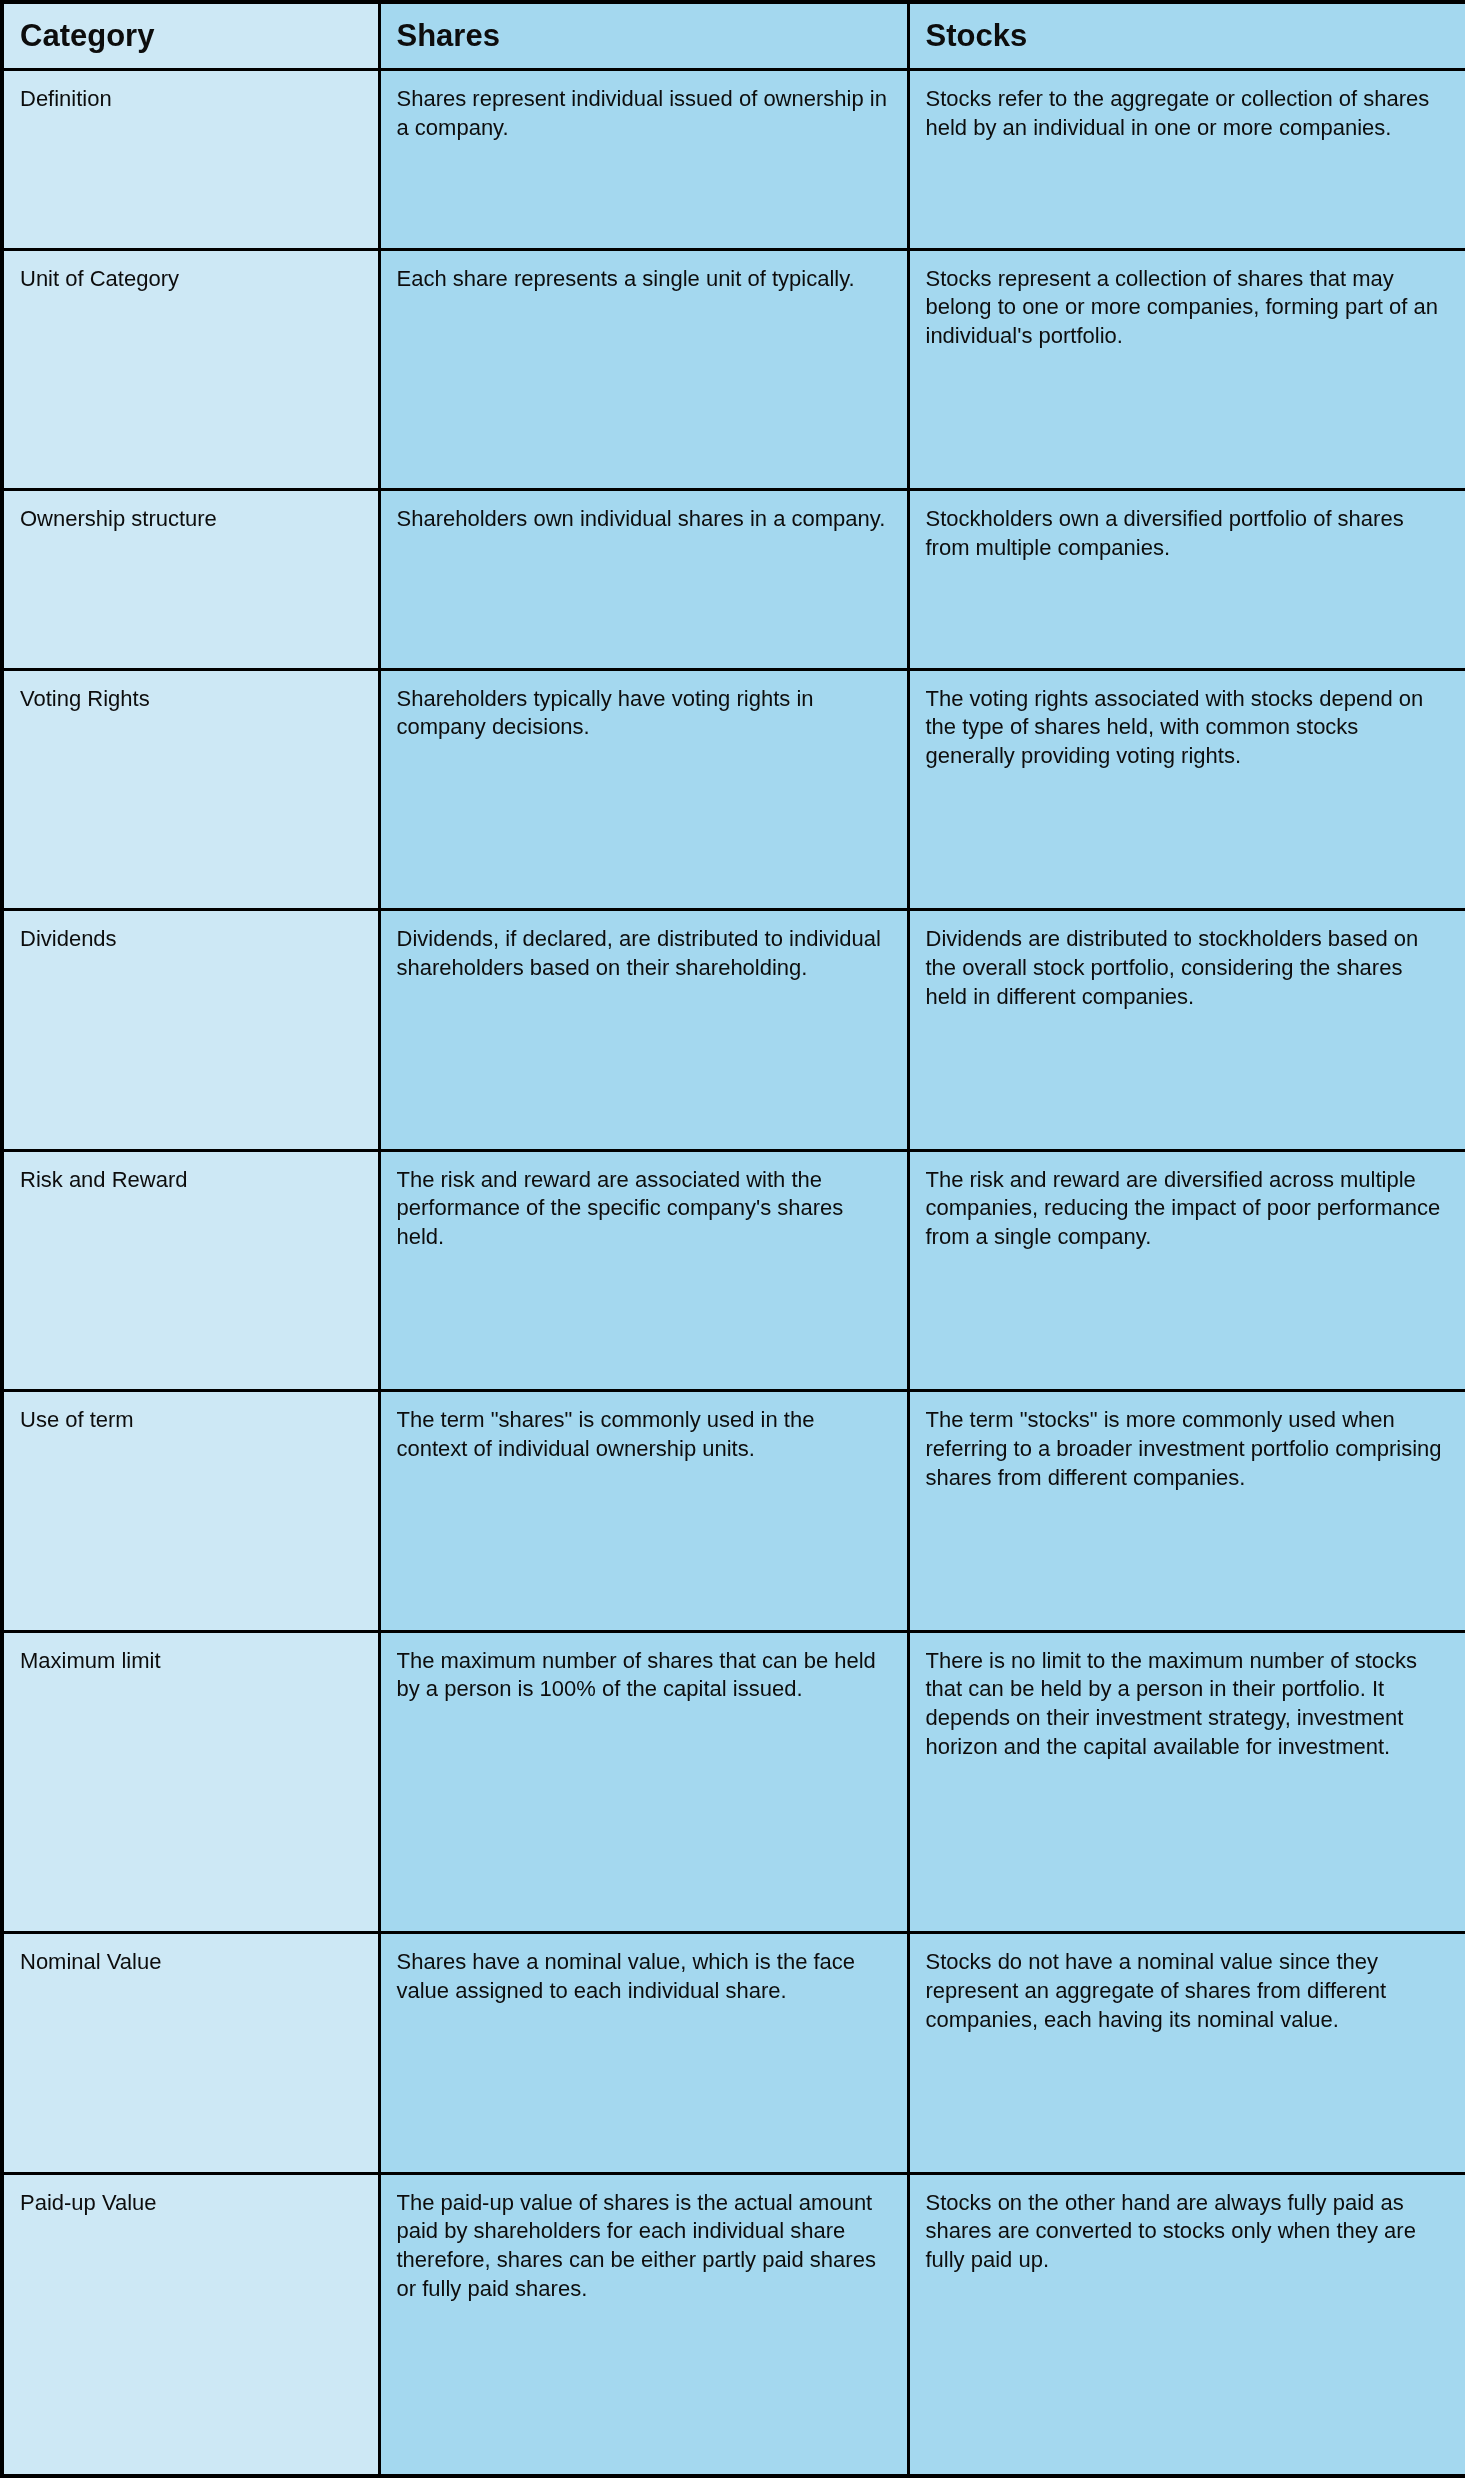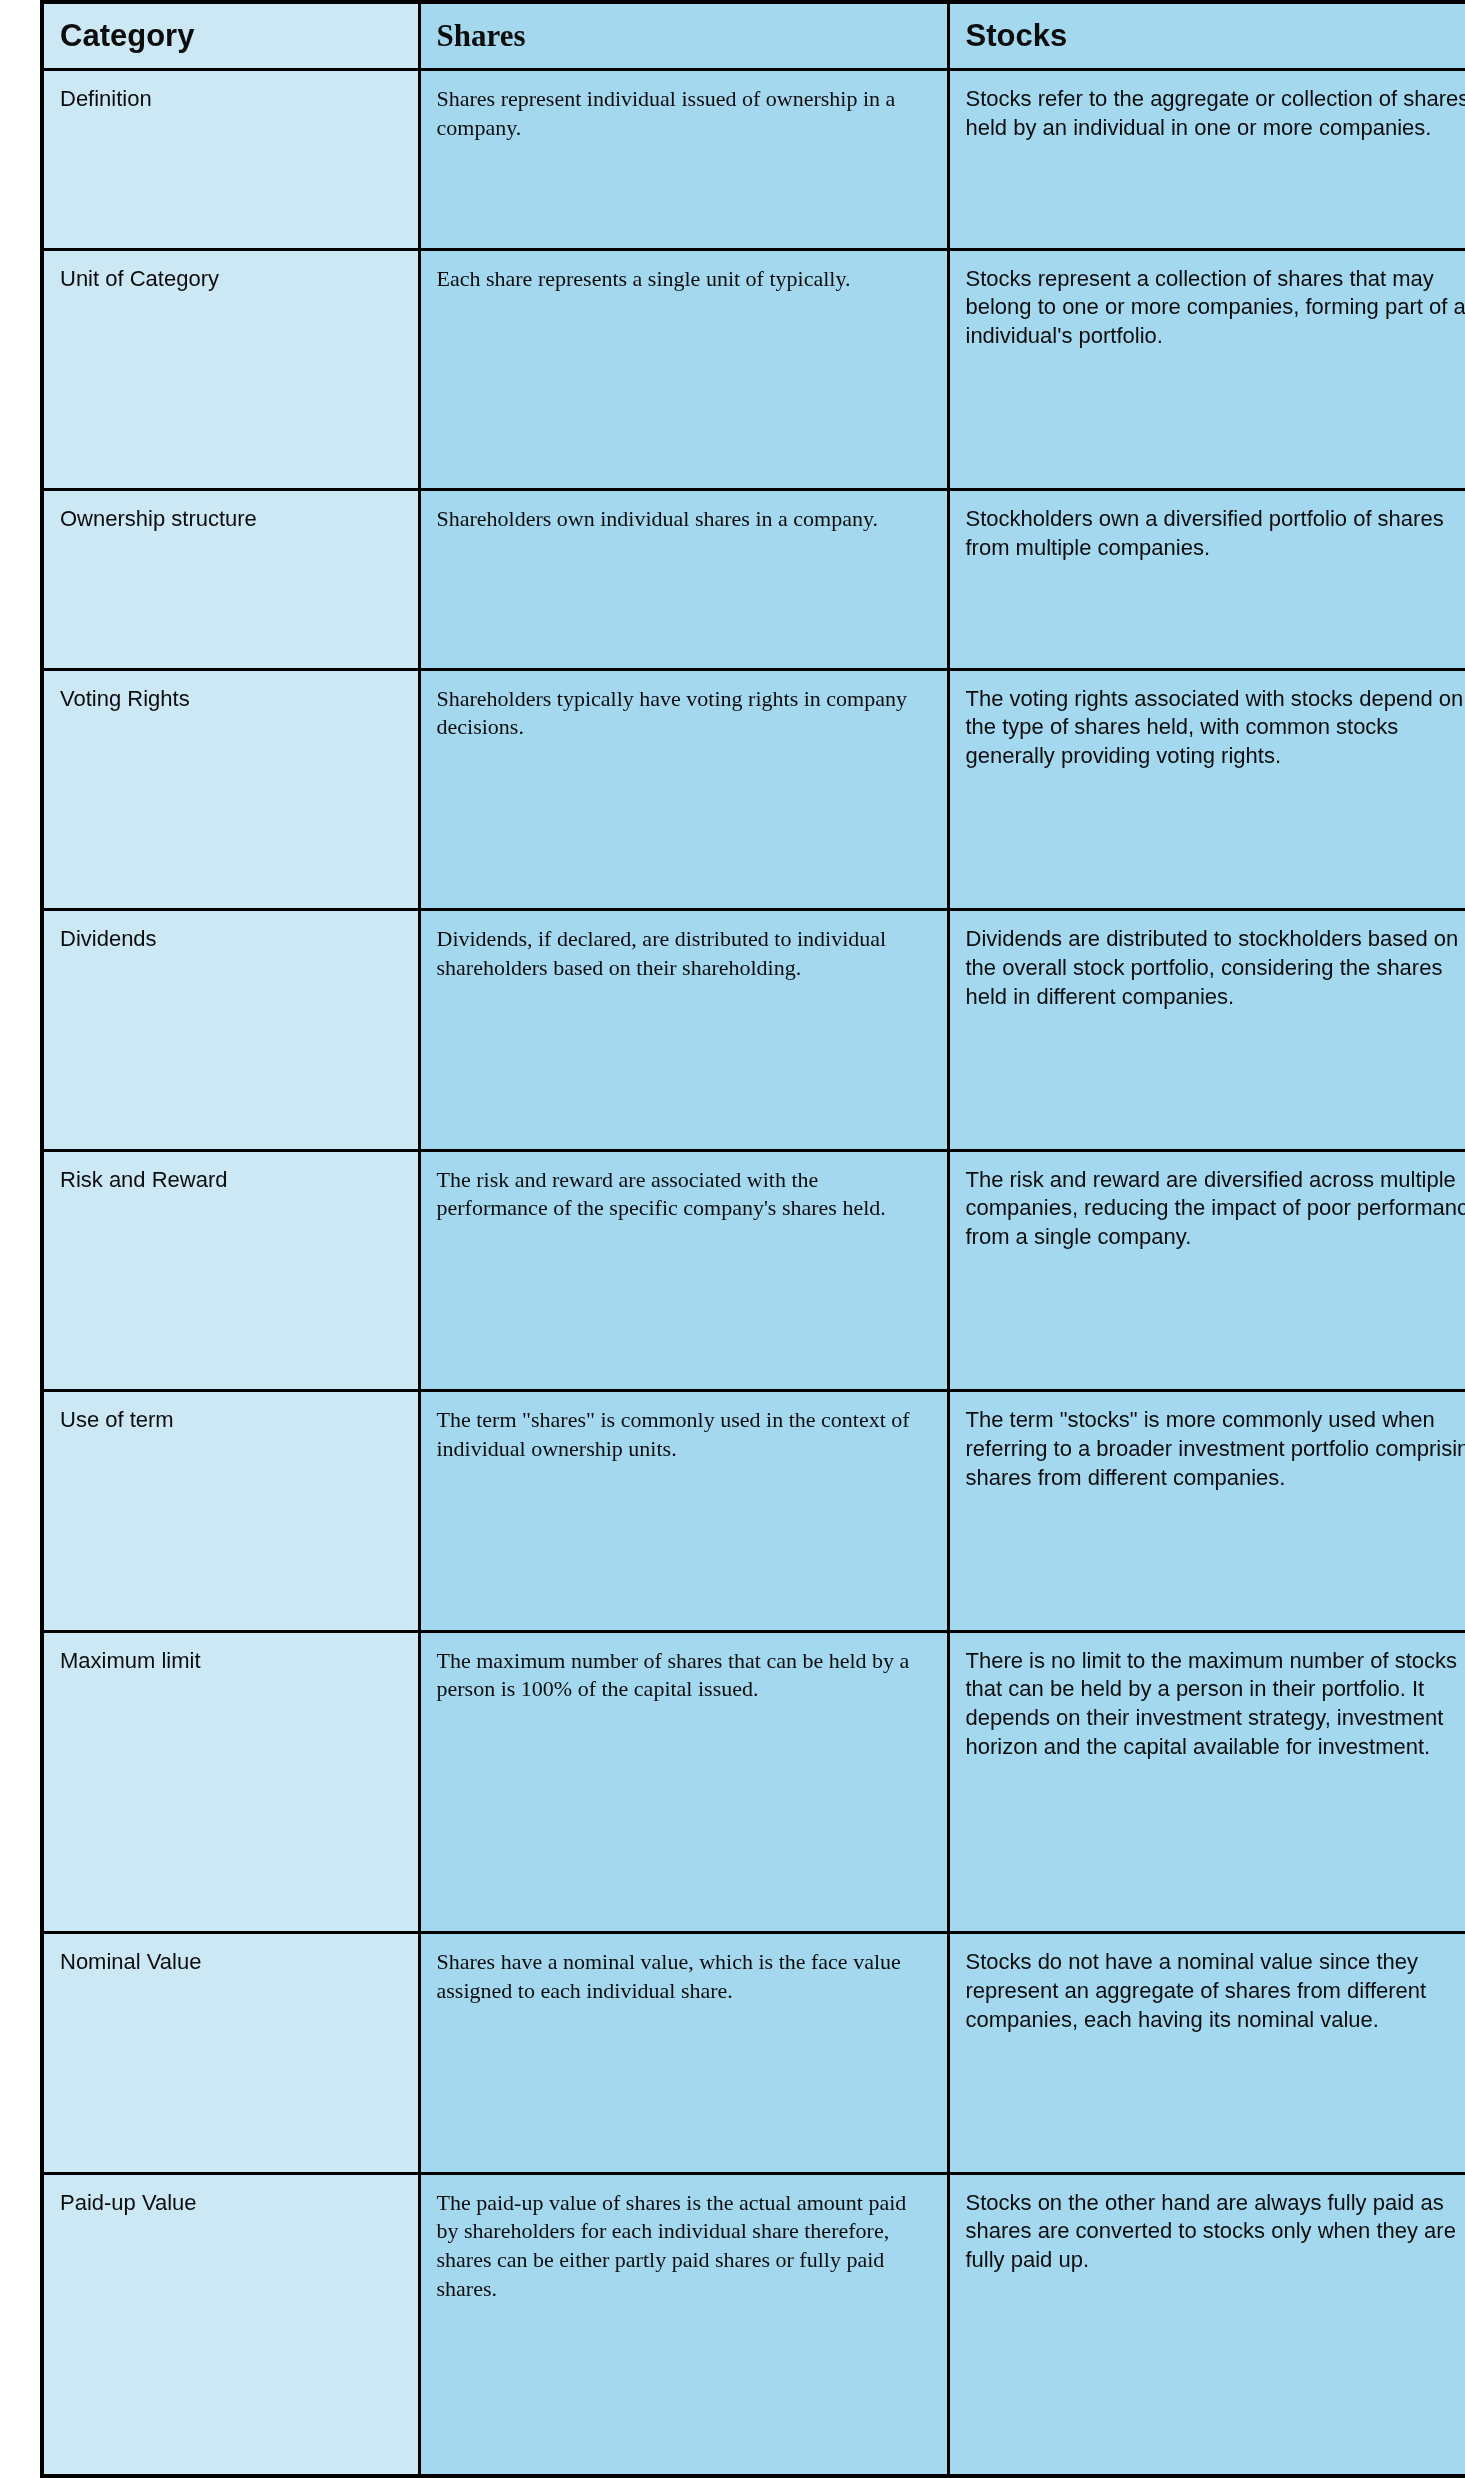--- a/index.html
+++ b/index.html
@@ -12,21 +12,20 @@
     height: 2478px;
     font-family: "Liberation Sans", sans-serif;
     overflow: hidden;
   }
 
   #table-wrap {
     width: 1351px;
     height: 2478px;
     box-sizing: border-box;
     background: #ffffff;
-    margin-left: 40px;
   }
 
   table.comparison {
     border-collapse: collapse;
     table-layout: fixed;
     width: 1465px;
     height: 2478px;
     border: 4px solid #000000;
     box-sizing: border-box;
   }
@@ -54,21 +53,21 @@
   table.comparison thead th {
     font-weight: bold;
     font-size: 31px;
     padding-top: 12px;
     padding-bottom: 12px;
     height: 62px;
   }
 
   
   .col-cat  { background: #cde8f5; }
-  .col-shr  { background: #a4d8ef; font-family: Liberation Serif, serif; }
+  .col-shr  { background: #a4d8ef; }
   .col-stk  { background: #a4d8ef; }
 
   
   thead .col-cat { background: #cde8f5; }
   thead .col-shr { background: #a4d8ef; }
   thead .col-stk { background: #a4d8ef; }
 
   tr.data-row td { }
 </style>
 </head>

